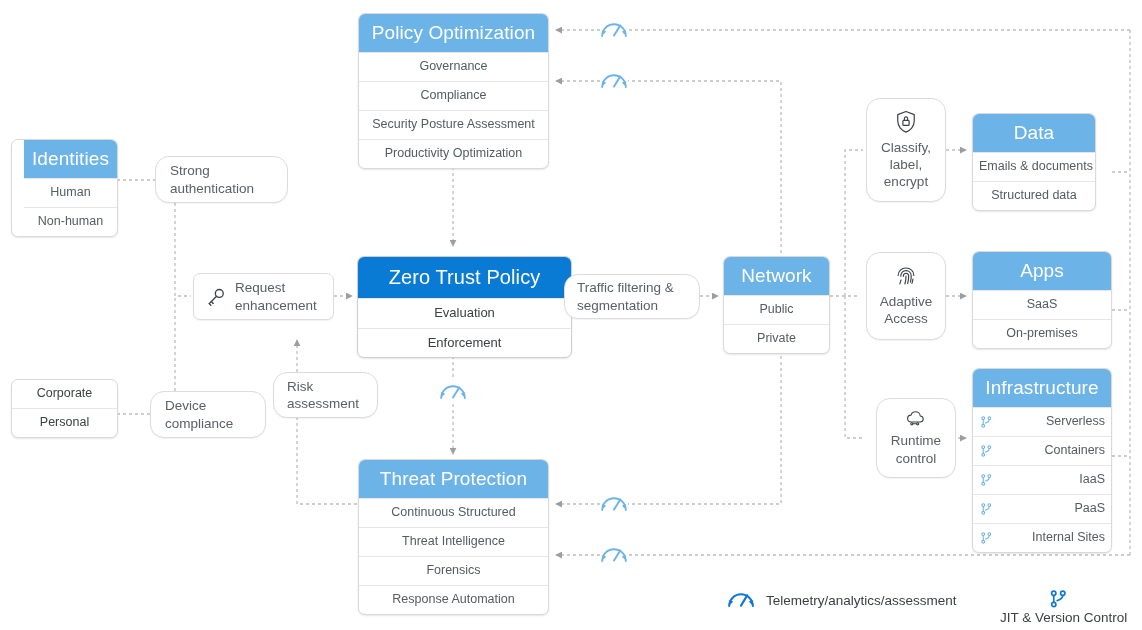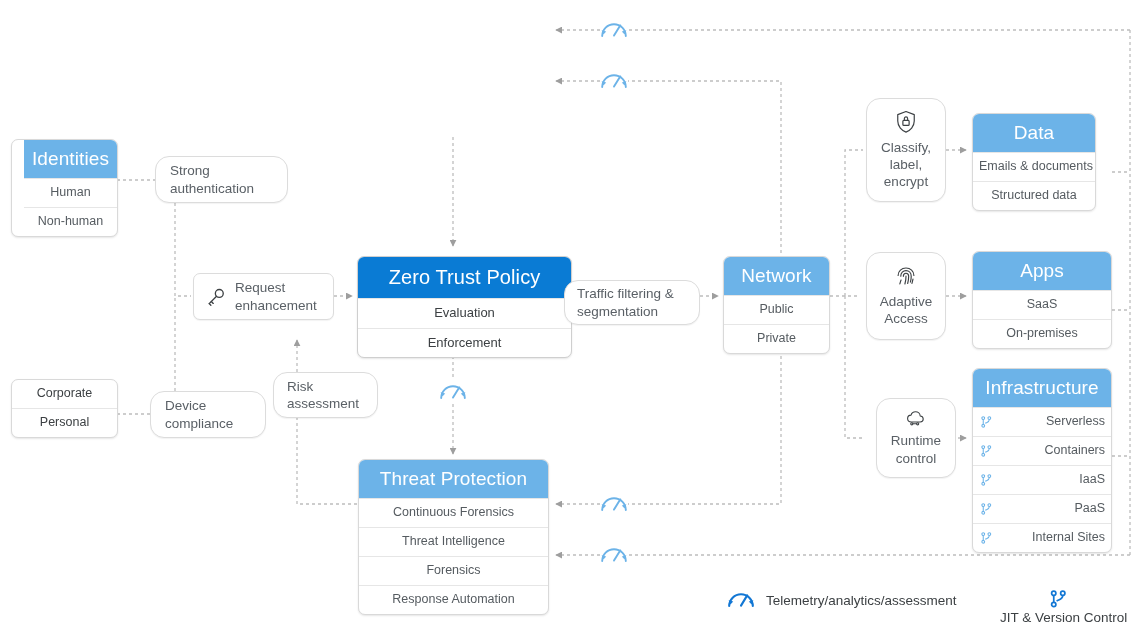--- a/index.html
+++ b/index.html
@@ -136,30 +136,37 @@
       <path d="M1130,555 L628,555"></path>
       <path d="M600,555 L556,555" marker-end="url(#ah)"></path>
 
       <path d="M357,504 L297,504 L297,418"></path>
       <path d="M297,372 L297,340" marker-end="url(#ah)"></path>
 
       <path d="M297,296 L297,296"></path>
     </g>
   </svg>
 
+  <div class="card" style="left:358px;top:13px;width:191px;">
+    <div class="hdr light">Policy Optimization</div>
+    <div class="row">Governance</div>
+    <div class="row">Compliance</div>
+    <div class="row">Security Posture Assessment</div>
+    <div class="row">Productivity Optimization</div>
+  </div>
 
   <div class="card" style="left:357px;top:256px;width:215px;border-color:#cfcfcf;">
     <div class="hdr dark" style="font-size:20px;padding:10px 4px 11px;">Zero Trust Policy</div>
     <div class="row" style="color:#3c4043;font-size:13px;">Evaluation</div>
     <div class="row" style="color:#3c4043;font-size:13px;">Enforcement</div>
   </div>
 
   <div class="card" style="left:358px;top:459px;width:191px;">
     <div class="hdr light">Threat Protection</div>
-    <div class="row">Continuous Forensics</div>
+    <div class="row">Continuous Structured</div>
     <div class="row">Threat Intelligence</div>
     <div class="row">Forensics</div>
     <div class="row">Response Automation</div>
   </div>
 
   <div class="card" style="left:11px;top:139px;width:107px;padding-left:12px;">
     <div class="hdr light">Identities</div>
     <div class="row">Human</div>
     <div class="row">Non-human</div>
   </div>
@@ -279,21 +286,21 @@
       <span class="txt">Request</span>
       <span class="txt">enhancement</span>
     </span>
   </div>
 
   <div class="lbl col" style="left:273px;top:372px;width:105px;height:46px;align-items:flex-start;padding-left:13px;">
     <span class="txt">Risk</span>
     <span class="txt">assessment</span>
   </div>
 
-  <div class="lbl col" style="left:564px;top:280px;width:136px;height:45px;align-items:flex-start;padding-left:12px;">
+  <div class="lbl col" style="left:564px;top:274px;width:136px;height:45px;align-items:flex-start;padding-left:12px;">
     <span class="txt">Traffic filtering &amp;</span>
     <span class="txt">segmentation</span>
   </div>
 
   <div class="lbl col center" style="left:866px;top:98px;width:80px;height:104px;padding:8px 4px;">
     <svg width="22" height="24" viewBox="0 0 24 26" style="margin-bottom:5px;">
       <g fill="none" stroke="#3c4043" stroke-width="1.3" stroke-linejoin="round">
         <path d="M12,1.6 L21,5 L21,12 C21,18 16.5,22.4 12,24 C7.5,22.4 3,18 3,12 L3,5 Z"></path>
         <rect x="8.6" y="11.3" width="6.8" height="5.4" rx="1"></rect>
         <path d="M10.2,11.3 L10.2,9.4 C10.2,8.3 11,7.5 12,7.5 C13,7.5 13.8,8.3 13.8,9.4 L13.8,11.3"></path>

